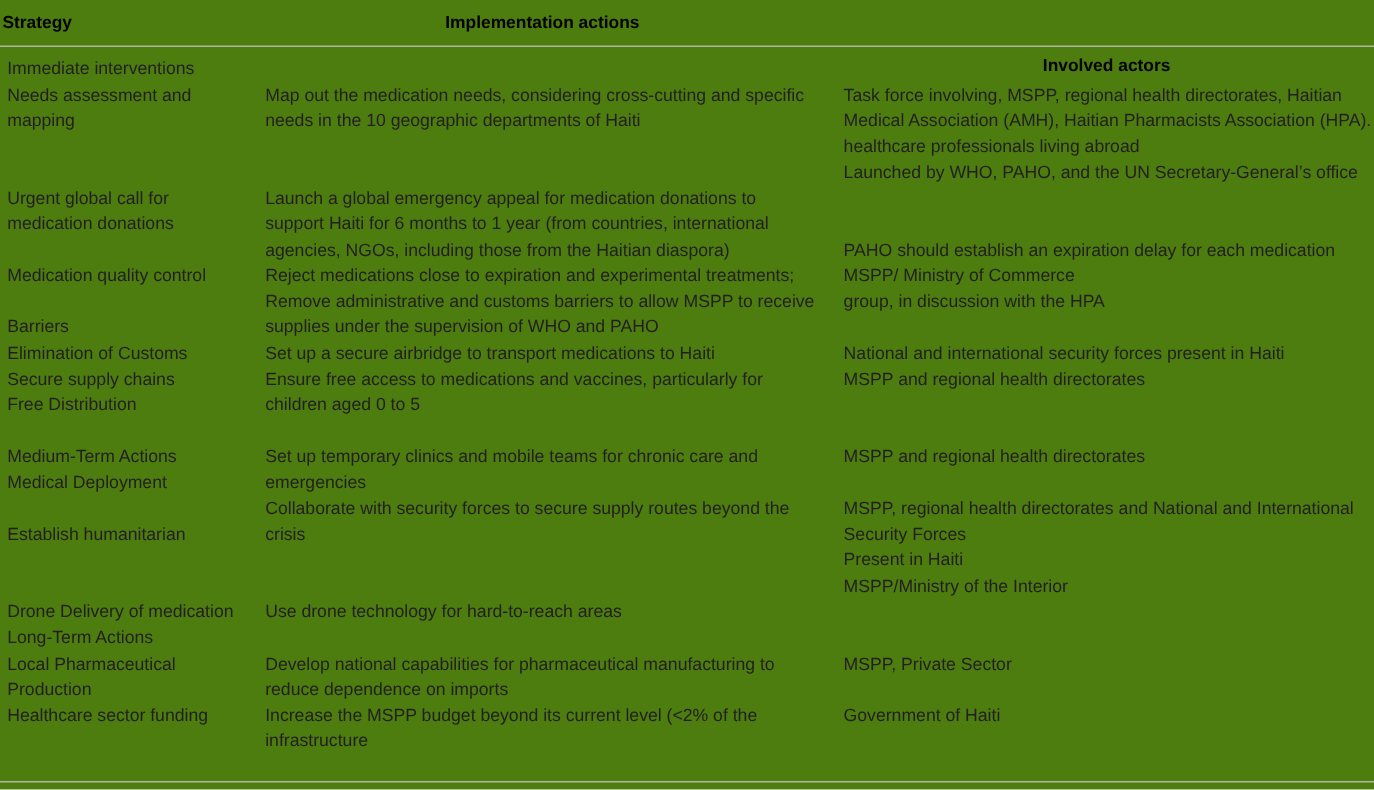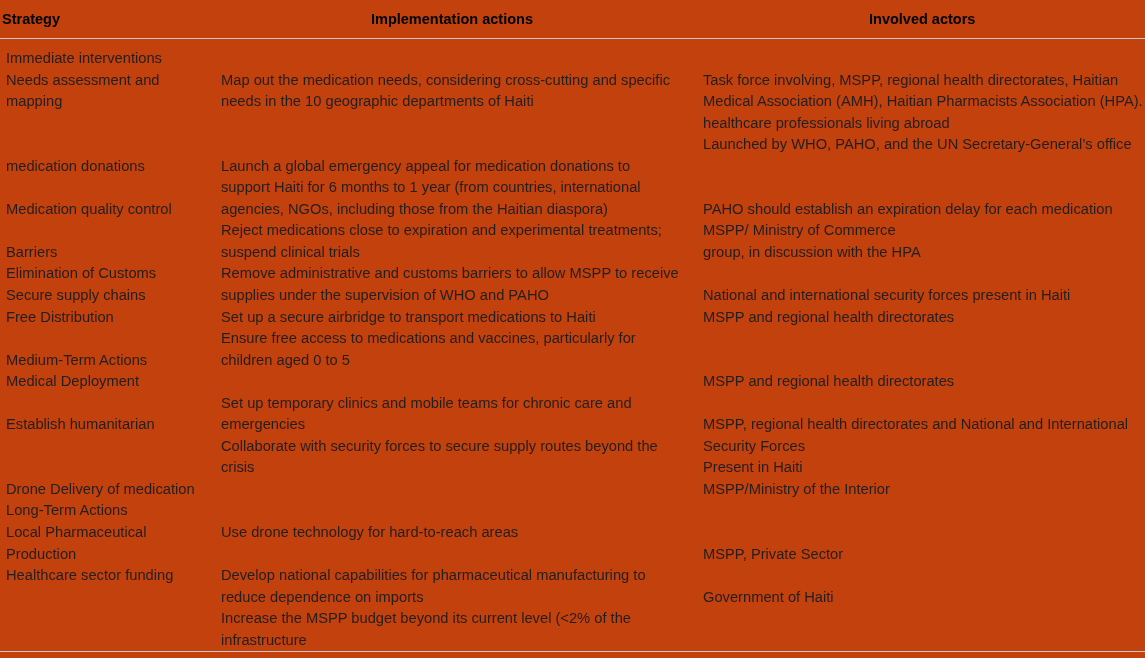--- a/index.html
+++ b/index.html
@@ -11,21 +11,21 @@
   body {
     font-family: "Liberation Sans", sans-serif;
     color: #231f20;
     -webkit-font-smoothing: antialiased;
   }
   #table-root {
     position: relative;
     width: 1145px;
     height: 658px;
     overflow: hidden;
-    background: #c2410c;
+    background: #4d7c0f;
   }
 
   
   .table-header {
     position: absolute;
     left: 0;
     top: 0;
     width: 1145px;
     height: 39px;
   }
@@ -81,33 +81,34 @@
   .pad-top { height: 9px; }
 </style>
 </head>
 <body>
 
 <div id="table-root">
 
   <div class="table-header">
     <div class="th th-strategy">Strategy</div>
     <div class="th th-actions" style="left: 371px; text-align: right;">Implementation actions</div>
-    <div class="th th-actors" style="left: 869px;">Involved actors</div>
+    <div class="th th-actors" style="left: 869px; margin-top: 36px;">Involved actors</div>
   </div>
 
   <div class="rule rule-head"></div>
 
   <div class="table-body">
     <div class="col col-strategy">
         <div class="pad-top"></div>
         <div class="line">Immediate interventions</div>
         <div class="line">Needs assessment and</div>
         <div class="line">mapping</div>
         <div class="line blank">&nbsp;</div>
         <div class="line blank">&nbsp;</div>
+        <div class="line">Urgent global call for</div>
         <div class="line">medication donations</div>
         <div class="line blank">&nbsp;</div>
         <div class="line">Medication quality control</div>
         <div class="line blank">&nbsp;</div>
         <div class="line">Barriers</div>
         <div class="line">Elimination of Customs</div>
         <div class="line">Secure supply chains</div>
         <div class="line">Free Distribution</div>
         <div class="line blank">&nbsp;</div>
         <div class="line">Medium-Term Actions</div>
@@ -128,21 +129,20 @@
         <div class="pad-top"></div>
         <div class="line blank">&nbsp;</div>
         <div class="line">Map out the medication needs, considering cross-cutting and specific</div>
         <div class="line">needs in the 10 geographic departments of Haiti</div>
         <div class="line blank">&nbsp;</div>
         <div class="line blank">&nbsp;</div>
         <div class="line">Launch a global emergency appeal for medication donations to</div>
         <div class="line">support Haiti for 6 months to 1 year (from countries, international</div>
         <div class="line">agencies, NGOs, including those from the Haitian diaspora)</div>
         <div class="line">Reject medications close to expiration and experimental treatments;</div>
-        <div class="line">suspend clinical trials</div>
         <div class="line">Remove administrative and customs barriers to allow MSPP to receive</div>
         <div class="line">supplies under the supervision of WHO and PAHO</div>
         <div class="line">Set up a secure airbridge to transport medications to Haiti</div>
         <div class="line">Ensure free access to medications and vaccines, particularly for</div>
         <div class="line">children aged 0 to 5</div>
         <div class="line blank">&nbsp;</div>
         <div class="line">Set up temporary clinics and mobile teams for chronic care and</div>
         <div class="line">emergencies</div>
         <div class="line">Collaborate with security forces to secure supply routes beyond the</div>
         <div class="line">crisis</div>

